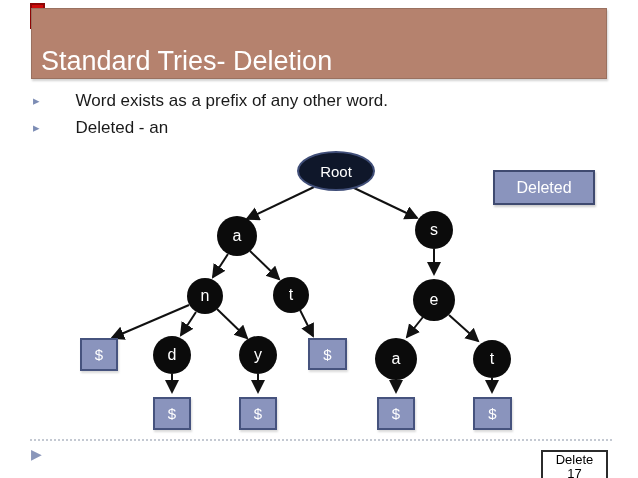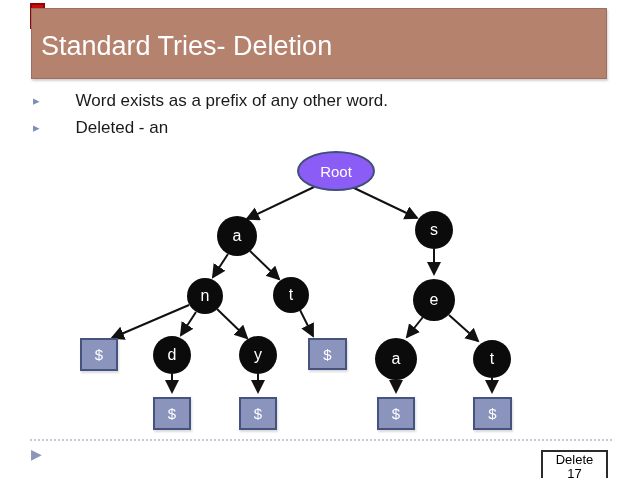--- a/index.html
+++ b/index.html
@@ -13,36 +13,36 @@
     position:absolute;left:30px;top:3px;width:15px;height:26px;
     background:#cf0a0a;border:2px solid #8f0606;box-sizing:border-box;
   }
   
   .title-bar{
     position:absolute;left:31px;top:8px;width:576px;height:71px;
     background:#b5826e;border:1px solid #9a7160;box-sizing:border-box;
     box-shadow:1px 2px 2px rgba(0,0,0,0.18);
   }
   .title-text{
-    position:absolute;left:9px;bottom:16px;color:#ffffff;font-size:27px;
+    position:absolute;left:9px;bottom:1px;color:#ffffff;font-size:27px;
     letter-spacing:0px;white-space:nowrap;
   }
   
   .bullet-row{position:absolute;left:33px;display:flex;align-items:flex-start;}
   .bullet-row .tri{
     color:#7c8cb4;font-size:13px;line-height:22px;margin-right:9px;
   }
   .bullet-row .btxt{color:#1a1a1a;font-size:17px;line-height:22px;margin-left:27px;}
   .bullet-1{top:90px;}
   .bullet-2{top:117px;}
   
   .edges{position:absolute;left:0;top:0;width:638px;height:478px;pointer-events:none;}
   
   .oval{
-    position:absolute;background:#8b5cf6;border:2px solid #404e78;
+    position:absolute;background:#0f172a;border:2px solid #404e78;
     border-radius:50%;box-sizing:border-box;color:#ffffff;
     display:flex;align-items:center;justify-content:center;font-size:15px;
   }
   .blacknode{
     position:absolute;background:#0b0b0b;border-radius:50%;color:#ffffff;
     display:flex;align-items:center;justify-content:center;font-size:16px;
   }
   .endbox{
     position:absolute;background:#8a94bd;border:2px solid #46537e;
     box-sizing:border-box;color:#ffffff;display:flex;align-items:center;
@@ -126,20 +126,21 @@
   <div class="blacknode" style="left:375px;top:338px;width:42px;height:42px;">a</div>
   <div class="blacknode" style="left:473px;top:340px;width:38px;height:38px;">t</div>
 
   <div class="endbox" style="left:80px;top:338px;width:38px;height:33px;">$</div>
   <div class="endbox" style="left:308px;top:338px;width:39px;height:32px;">$</div>
   <div class="endbox" style="left:153px;top:397px;width:38px;height:33px;">$</div>
   <div class="endbox" style="left:239px;top:397px;width:38px;height:33px;">$</div>
   <div class="endbox" style="left:377px;top:397px;width:38px;height:33px;">$</div>
   <div class="endbox" style="left:473px;top:397px;width:39px;height:33px;">$</div>
 
+  <div class="legend-deleted">Deleted</div>
 
   <div class="footer-divider"></div>
   <span class="footer-tri">▶</span>
 
   <div class="slide-num-box">
     <div>Delete</div>
     <div>17</div>
   </div>
 
 </div>

